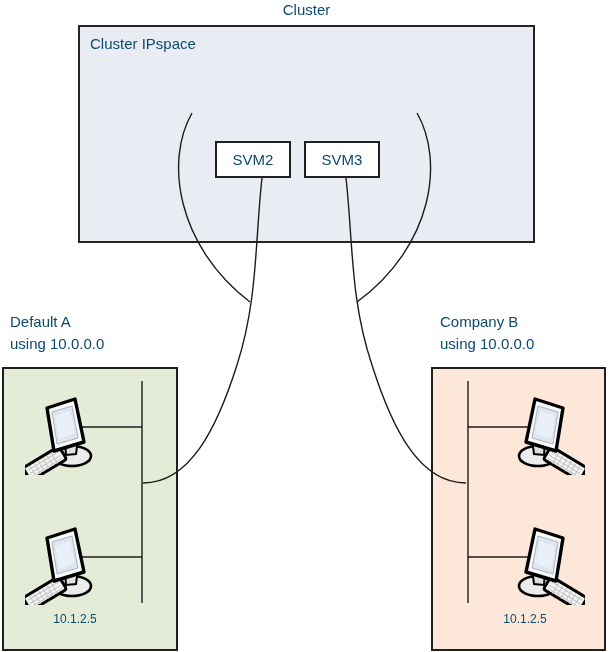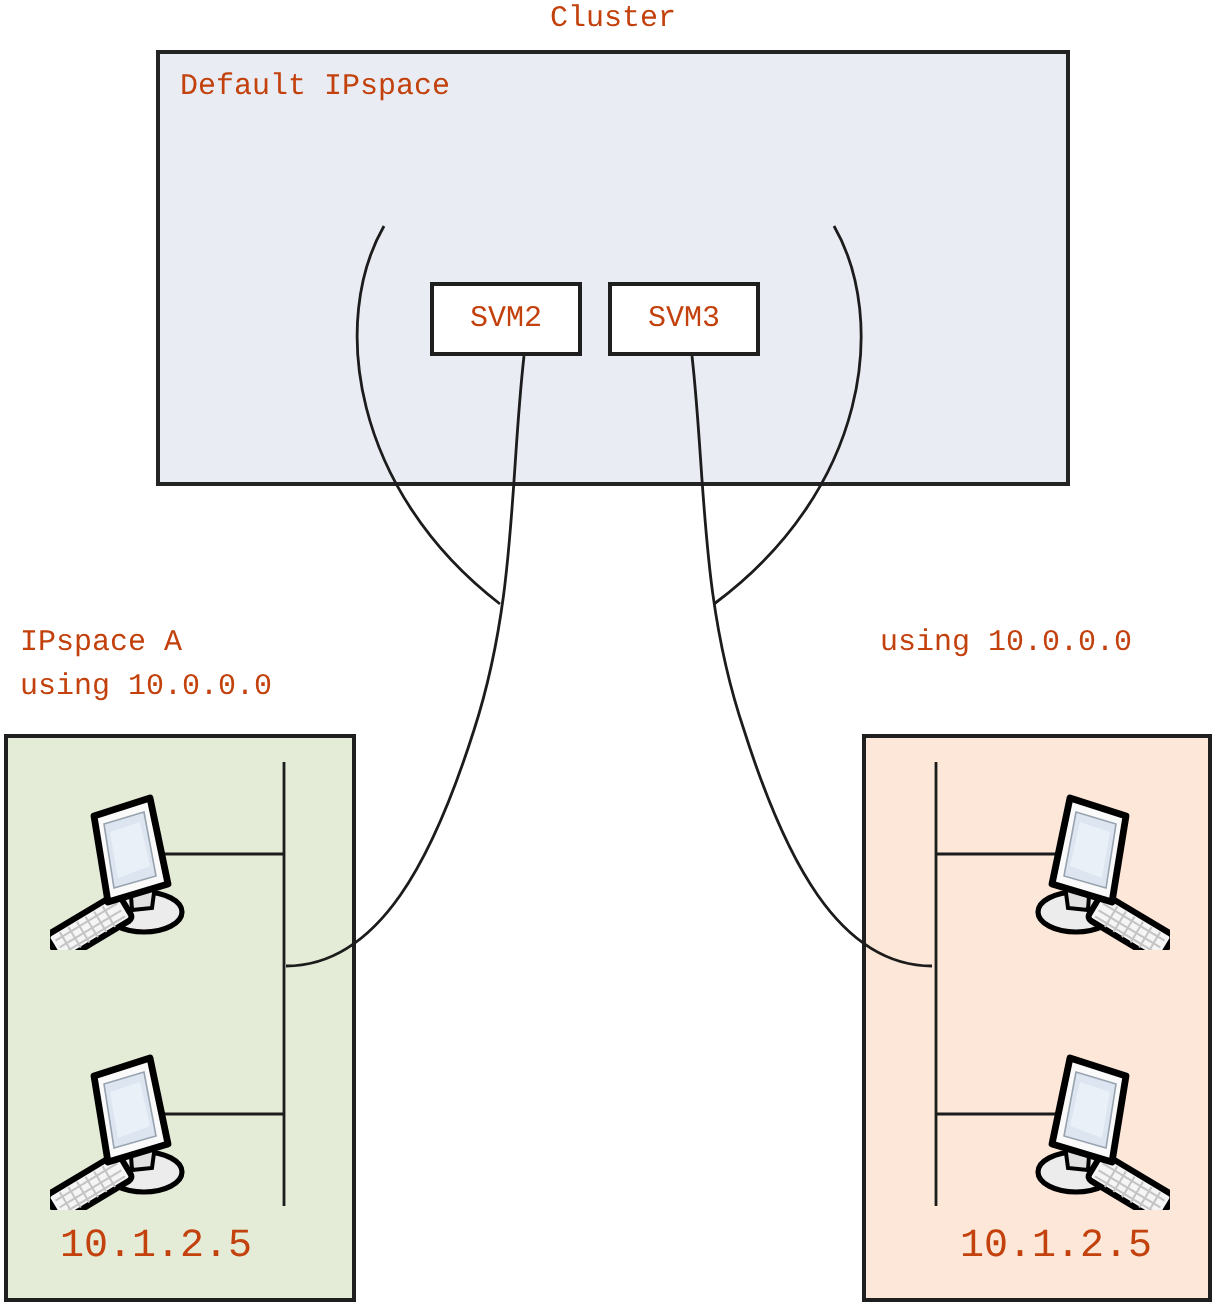--- a/index.html
+++ b/index.html
@@ -1,18 +1,18 @@
 <!DOCTYPE html>
 <html><head>
 <meta charset="utf-8">
 <style>
   html,body{margin:0;padding:0;background:#ffffff;}
   .canvas{
     position:relative;width:610px;height:652px;background:#ffffff;overflow:hidden;
-    font-family:Liberation Mono, monospace;color:#c2410c;
+    font-family:Liberation Sans, sans-serif;color:#0c4a6e;
   }
   .title{
     position:absolute;left:78px;top:1px;width:457px;text-align:center;
     font-size:15px;line-height:18px;
   }
   .cluster-box{
     position:absolute;left:78px;top:25px;width:457px;height:218px;
     border:2px solid #242424;box-sizing:border-box;
   }
   .cluster-label{position:absolute;left:10px;top:8px;font-size:15px;}
@@ -27,49 +27,50 @@
   .svm4{left:379px;top:76px;}
   .company-box{
     position:absolute;top:367px;height:284px;
     border:2px solid #1f1f1f;box-sizing:border-box;
   }
   .company-a-box{left:2px;width:176px;}
   .company-b-box{left:431px;width:175px;}
   .company-label{position:absolute;top:311px;font-size:15px;line-height:22px;}
   .company-a-label{left:10px;}
   .company-b-label{left:440px;}
-  .ip-label{position:absolute;top:612px;width:90px;text-align:center;font-size:20px;}
+  .ip-label{position:absolute;top:612px;width:90px;text-align:center;font-size:12px;}
   .ip-a{left:30px;}
   .ip-b{left:480px;}
   .lines{position:absolute;left:0;top:0;width:610px;height:652px;z-index:5;pointer-events:none;}
   .pc{position:absolute;width:80px;height:80px;z-index:6;}
   .pc-a1{left:25px;top:395px;}
   .pc-a2{left:25px;top:525px;}
   .pc-b1{left:505px;top:395px;transform:scaleX(-1);}
   .pc-b2{left:505px;top:525px;transform:scaleX(-1);}
 </style>
 </head>
 <body>
 
 <div class="canvas">
 
   <div class="title">Cluster</div>
 
   <div class="cluster-box" style="background-color: rgb(233, 237, 243);">
-    <div class="cluster-label">Default IPspace</div>
+    <div class="cluster-label">Cluster IPspace</div>
   </div>
 
   <div class="svm svm2">SVM2</div>
   <div class="svm svm3">SVM3</div>
 
   <div class="company-label company-a-label">
-    <div>IPspace A</div>
+    <div>Default A</div>
     <div>using 10.0.0.0</div>
   </div>
   <div class="company-label company-b-label">
+    <div>Company B</div>
     <div>using 10.0.0.0</div>
   </div>
 
   <div class="company-box company-a-box" style="background-color: rgb(228, 236, 216);"></div>
   <div class="company-box company-b-box" style="background-color: rgb(252, 231, 216);"></div>
 
   <div class="ip-label ip-a">10.1.2.5</div>
   <div class="ip-label ip-b">10.1.2.5</div>
 
   <svg class="lines" viewBox="0 0 610 652" xmlns="http://www.w3.org/2000/svg" fill="none" stroke="#1c1c1c" stroke-width="1.4">

